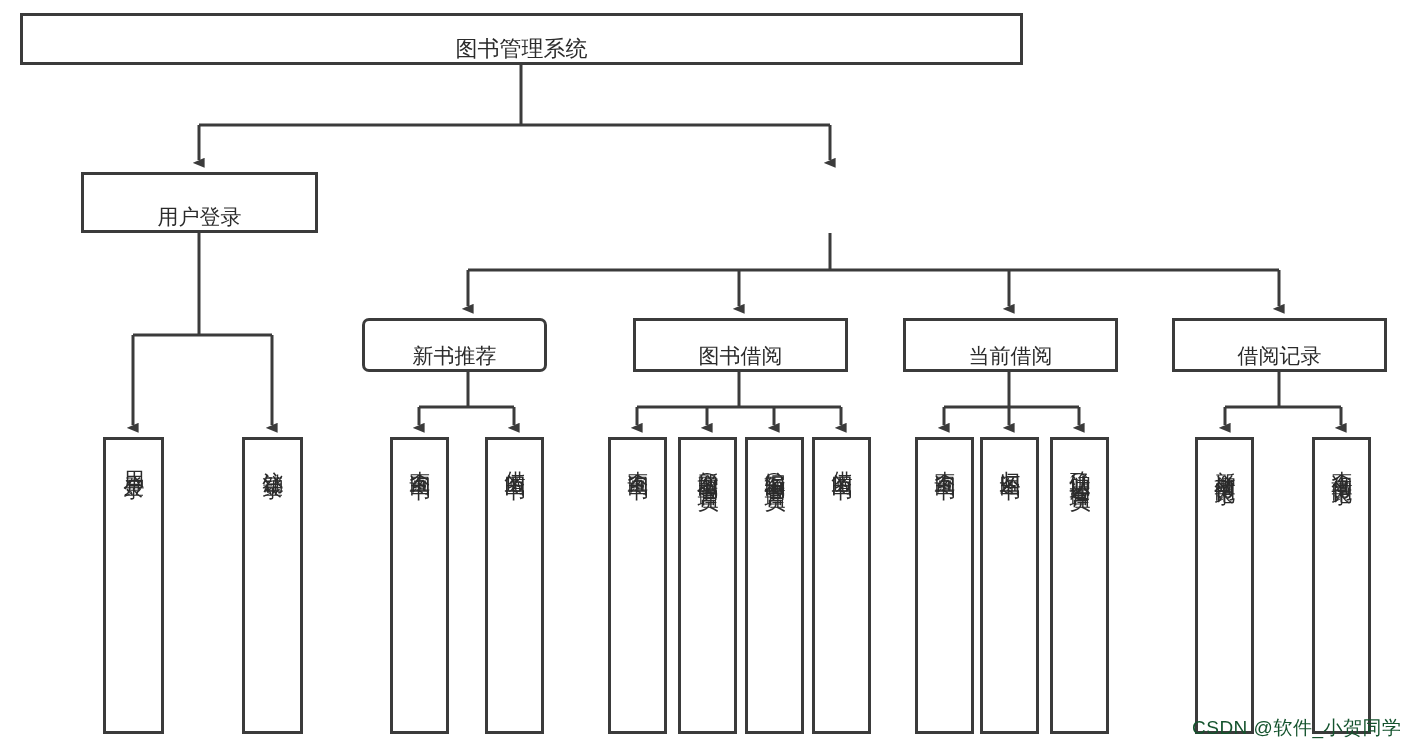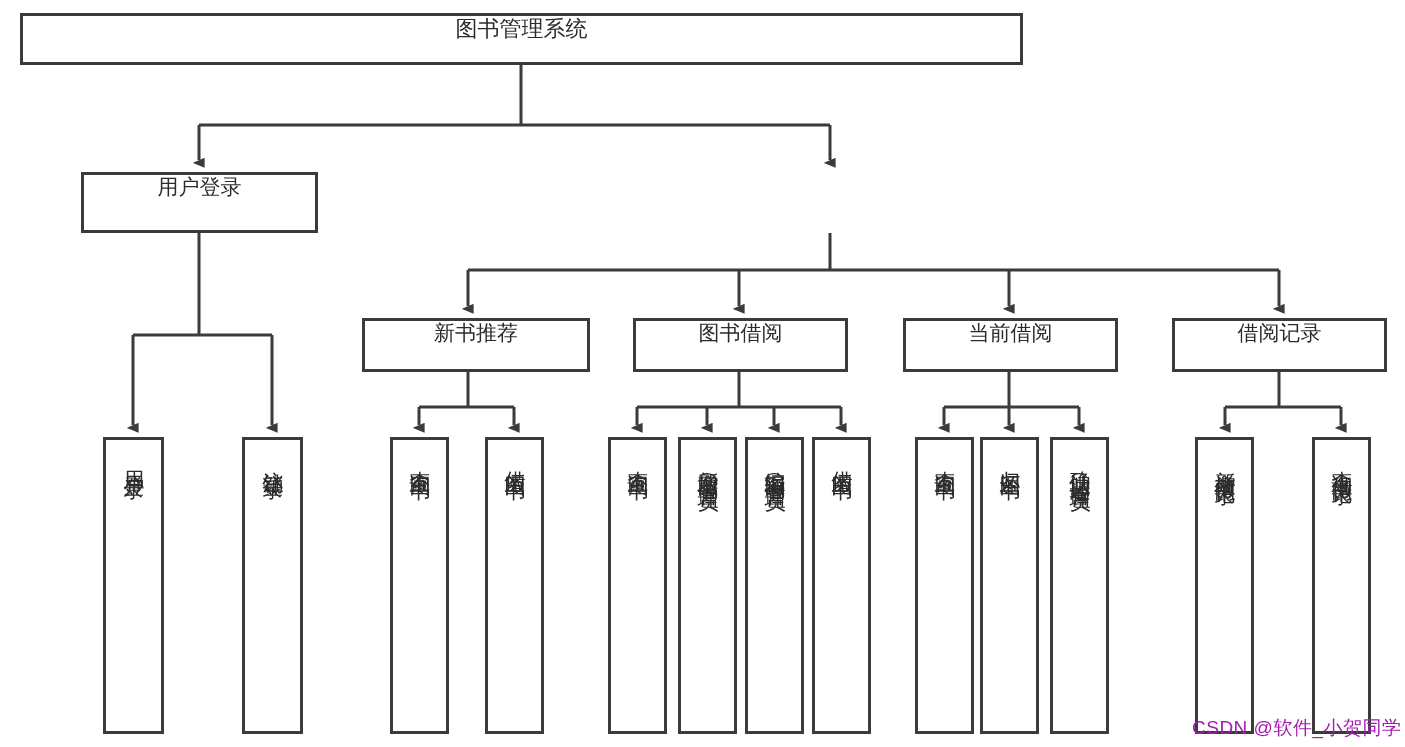--- a/index.html
+++ b/index.html
@@ -24,21 +24,21 @@
     width: 1405px;
     height: 747px;
     pointer-events: none;
   }
   .node {
     position: absolute;
     box-sizing: border-box;
     background: #ffffff;
     border: 3px solid #3b3b3b;
     display: flex;
-    align-items: flex-start;
+    align-items: flex-end;
     justify-content: center;
     color: #2b2b2b;
     text-align: center;
     line-height: 1.18;
   }
   .node.root {
     font-size: 22px;
   }
   .node.lvl2 {
     font-size: 21px;
@@ -54,21 +54,21 @@
   }
   .vtext {
     writing-mode: vertical-rl;
     text-orientation: upright;
     letter-spacing: 3px;
     white-space: nowrap;
   }
   .watermark {
     position: absolute;
     font-size: 19px;
-    color: #a21caf;
+    color: #14532d;
     white-space: nowrap;
     letter-spacing: 0.5px;
   }
 </style>
 </head>
 <body>
 
 <div id="canvas">
 
   <svg class="wires" viewBox="0 0 1405 747">
@@ -122,21 +122,21 @@
   </svg>
 
   <div class="node root" id="root-node" style="left: 20px; top: 13px; width: 1003px; height: 52px;">
     <span>图书管理系统</span>
   </div>
 
   <div class="node lvl2" id="lvl2-0" style="left: 81px; top: 172px; width: 237px; height: 61px;">
     <span>用户登录</span>
   </div>
 
-  <div class="node lvl3" id="lvl3-0" style="left: 362px; top: 318px; width: 228px; height: 54px;">
+  <div class="node lvl3" id="lvl3-0" style="left: 362px; top: 318px; width: 185px; height: 54px; border-radius: 7px;">
     <span>新书推荐</span>
   </div>
   <div class="node lvl3" id="lvl3-1" style="left: 633px; top: 318px; width: 215px; height: 54px;">
     <span>图书借阅</span>
   </div>
   <div class="node lvl3" id="lvl3-3" style="left: 1172px; top: 318px; width: 215px; height: 54px;">
     <span>借阅记录</span>
   </div>
   <div class="node lvl3" id="lvl3-2" style="left: 903px; top: 318px; width: 215px; height: 54px;">
     <span>当前借阅</span>

